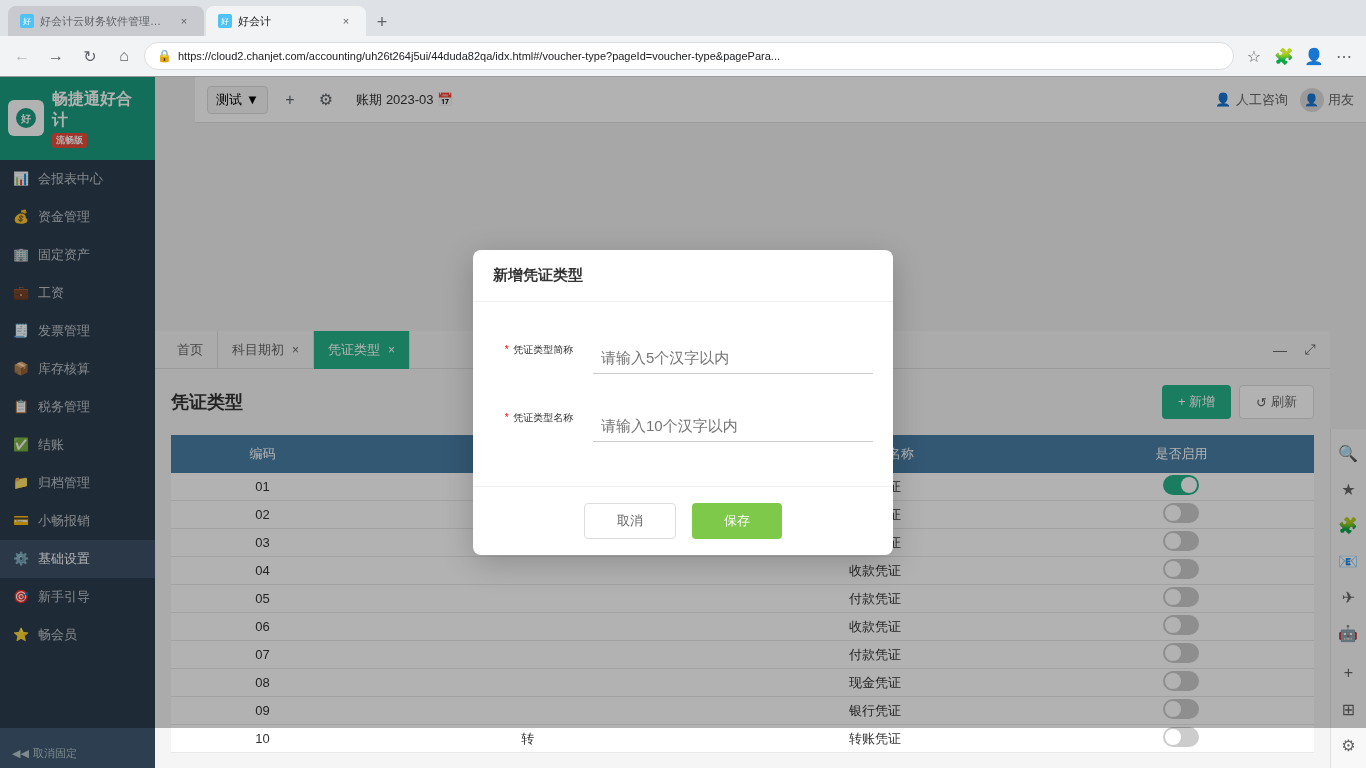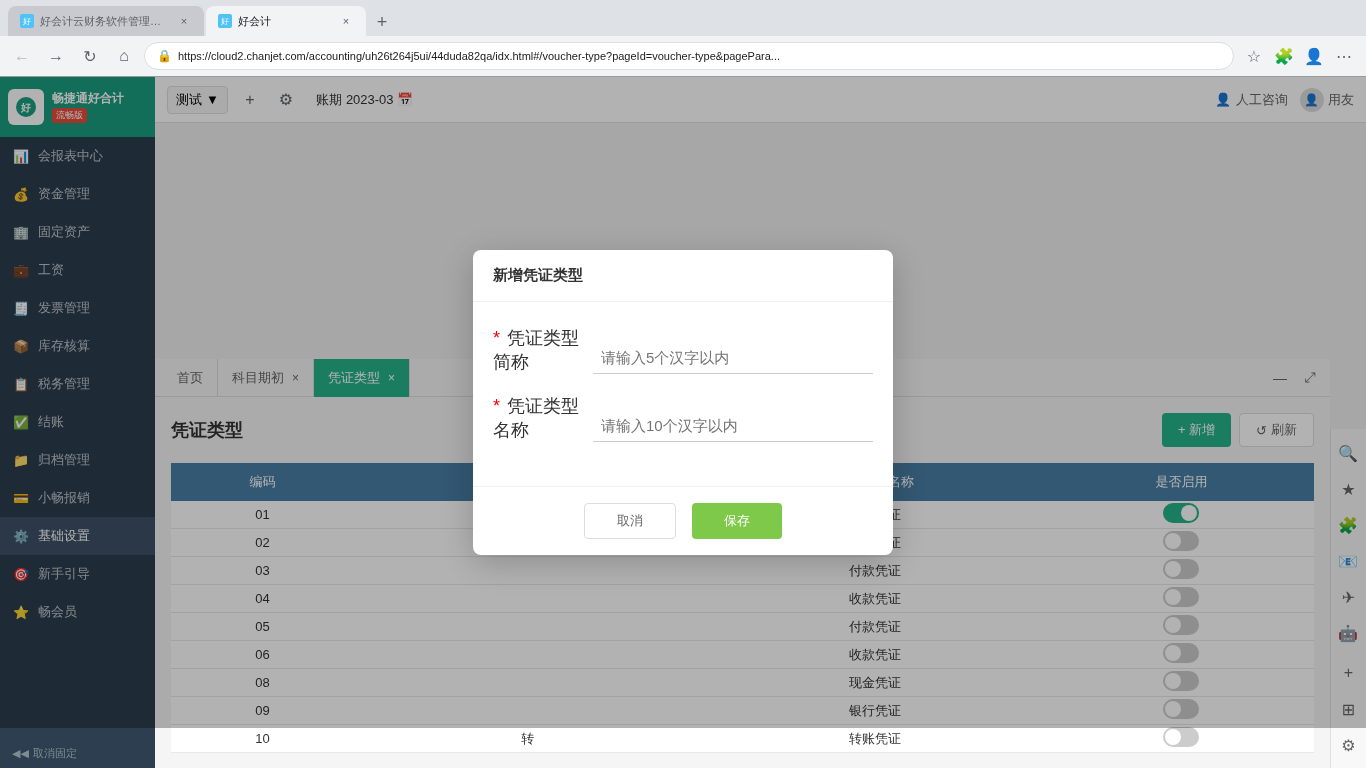--- a/index.html
+++ b/index.html
@@ -23,32 +23,32 @@
     .address-text { color: #202124; font-size: 11px; overflow: hidden; white-space: nowrap; text-overflow: ellipsis; }
     .browser-actions { display: flex; align-items: center; gap: 2px; }
 
     
     .app-wrapper { display: flex; height: calc(768px - 76px); }
 
     
     .sidebar { width: 155px; background: #2c3e50; display: flex; flex-direction: column; flex-shrink: 0; position: relative; }
     .sidebar-logo { background: #1a9e7e; padding: 12px 8px; display: flex; align-items: center; gap: 8px; }
     .logo-icon { width: 36px; height: 36px; background: white; border-radius: 6px; display: flex; align-items: center; justify-content: center; color: #1a9e7e; font-size: 10px; font-weight: bold; flex-shrink: 0; }
-    .logo-text { color: white; font-size: 12px; font-weight: bold; line-height: 1.3; }
-    .logo-badge { background: #e74c3c; color: white; font-size: 9px; padding: 1px 4px; border-radius: 3px; margin-top: 2px; display: inline-block; }
+    .logo-text { color: white; font-size: 16px; font-weight: bold; line-height: 1.3; }
+    .logo-badge { background: #e74c3c; color: white; font-size: 9px; padding: 1px 4px; border-radius: 3px; margin-top: 2px; display: inline-block; font-weight: bold; }
     .sidebar-scroll { flex: 1; overflow-y: auto; overflow-x: hidden; }
     .sidebar-scroll::-webkit-scrollbar { width: 4px; }
     .sidebar-scroll::-webkit-scrollbar-thumb { background: #4a5568; }
     .sidebar-item { display: flex; align-items: center; gap: 8px; padding: 10px 12px; color: #bdc3c7; cursor: pointer; font-size: 13px; }
     .sidebar-item.active { background: #3d5166; color: white; }
     .sidebar-item-icon { width: 18px; height: 18px; flex-shrink: 0; display: flex; align-items: center; justify-content: center; }
     .sidebar-collapse-btn { padding: 8px 12px; color: #7f8c8d; font-size: 11px; cursor: pointer; display: flex; align-items: center; gap: 4px; }
 
     
-    .top-bar { background: white; border-bottom: 1px solid #e0e0e0; display: flex; align-items: center; padding: 0 12px; height: 46px; gap: 8px; }
+    .top-bar { background: white; border-bottom: 1px solid #e0e0e0; display: flex; align-items: center; padding: 0 12px; height: 46px; gap: 8px; margin-left: 40px; }
     .org-selector { display: flex; align-items: center; gap: 4px; background: #f5f5f5; border: 1px solid #ddd; border-radius: 4px; padding: 4px 8px; cursor: pointer; font-size: 13px; }
     .period-info { display: flex; align-items: center; gap: 4px; font-size: 13px; color: #333; margin-left: 8px; }
     .top-bar-right { margin-left: auto; display: flex; align-items: center; gap: 12px; }
     .consultation-btn { display: flex; align-items: center; gap: 4px; color: #666; font-size: 13px; cursor: pointer; }
     .user-info { display: flex; align-items: center; gap: 4px; color: #666; font-size: 13px; cursor: pointer; }
     .user-avatar { width: 24px; height: 24px; border-radius: 50%; background: #ddd; display: flex; align-items: center; justify-content: center; font-size: 12px; }
 
     
     .content-area { flex: 1; display: flex; flex-direction: column; overflow: hidden; }
     .tabs-bar { display: flex; align-items: center; background: #f5f5f5; border-bottom: 1px solid #ddd; padding: 0 8px; height: 38px; gap: 0; }
@@ -84,21 +84,21 @@
     .right-icon { width: 32px; height: 32px; display: flex; align-items: center; justify-content: center; cursor: pointer; border-radius: 4px; color: #666; font-size: 16px; }
     .right-icon.active { color: #26b38a; }
 
     
     .modal-overlay { position: absolute; top: 0; left: 0; right: 0; bottom: 0; background: rgba(0,0,0,0.3); display: flex; align-items: center; justify-content: center; z-index: 100; }
     .modal { background: white; border-radius: 8px; width: 420px; box-shadow: 0 8px 32px rgba(0,0,0,0.2); }
     .modal-header { display: flex; align-items: center; justify-content: space-between; padding: 16px 20px; border-bottom: 1px solid #f0f0f0; font-size: 15px; font-weight: bold; color: #333; }
     .modal-body { padding: 24px 20px; }
     .modal-footer { display: flex; justify-content: center; gap: 16px; padding: 16px 20px; border-top: 1px solid #f0f0f0; }
     .form-row { display: flex; align-items: center; margin-bottom: 20px; }
-    .form-label { width: 100px; font-size: 18px; color: #333; text-align: left; padding-right: 8px; flex-shrink: 0; }
+    .form-label { width: 100px; font-size: 10px; color: #333; text-align: center; padding-right: 8px; flex-shrink: 0; }
     .form-label .required { color: red; margin-right: 2px; }
     .form-input { flex: 1; height: 32px; border: none; border-bottom: 1px solid #ccc; padding: 0 8px; font-size: 15px; outline: none; background: transparent; margin-top: 16px; }
     .btn-cancel { background: white; color: #666; border: 1px solid #ddd; padding: 8px 32px; border-radius: 4px; cursor: pointer; font-size: 13px; }
     .btn-save { background: #7ec84a; color: white; border: none; padding: 8px 32px; border-radius: 4px; cursor: pointer; font-size: 13px; }
 
     
     .main-content::-webkit-scrollbar { width: 6px; }
     .main-content::-webkit-scrollbar-thumb { background: #ccc; border-radius: 3px; }
   </style>
 </head>
@@ -339,20 +339,30 @@
       <td>06</td>
       <td></td>
       <td>收款凭证</td>
       <td>
         <div class="toggle-switch off">
           <div class="toggle-knob"></div>
         </div>
       </td>
     </tr>
                   <tr>
+      <td>07</td>
+      <td></td>
+      <td>付款凭证</td>
+      <td>
+        <div class="toggle-switch off">
+          <div class="toggle-knob"></div>
+        </div>
+      </td>
+    </tr>
+                  <tr>
       <td>08</td>
       <td></td>
       <td>现金凭证</td>
       <td>
         <div class="toggle-switch off">
           <div class="toggle-knob"></div>
         </div>
       </td>
     </tr>
                   <tr>

